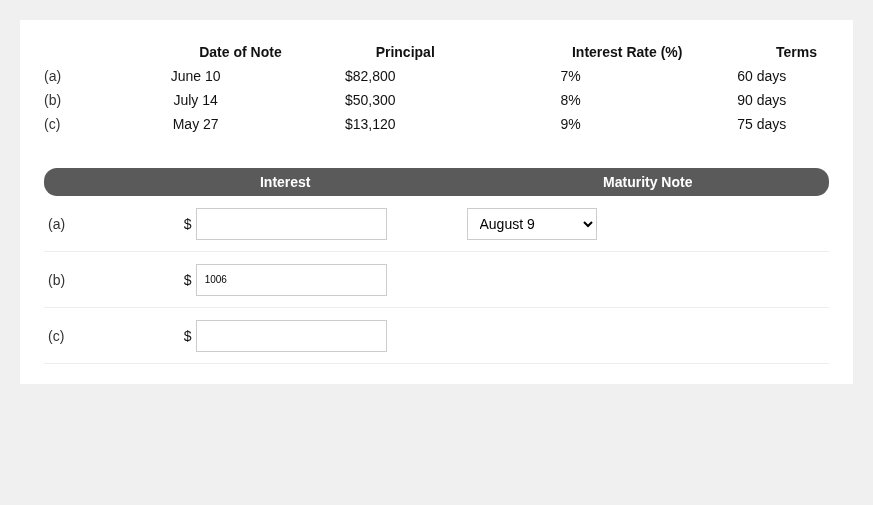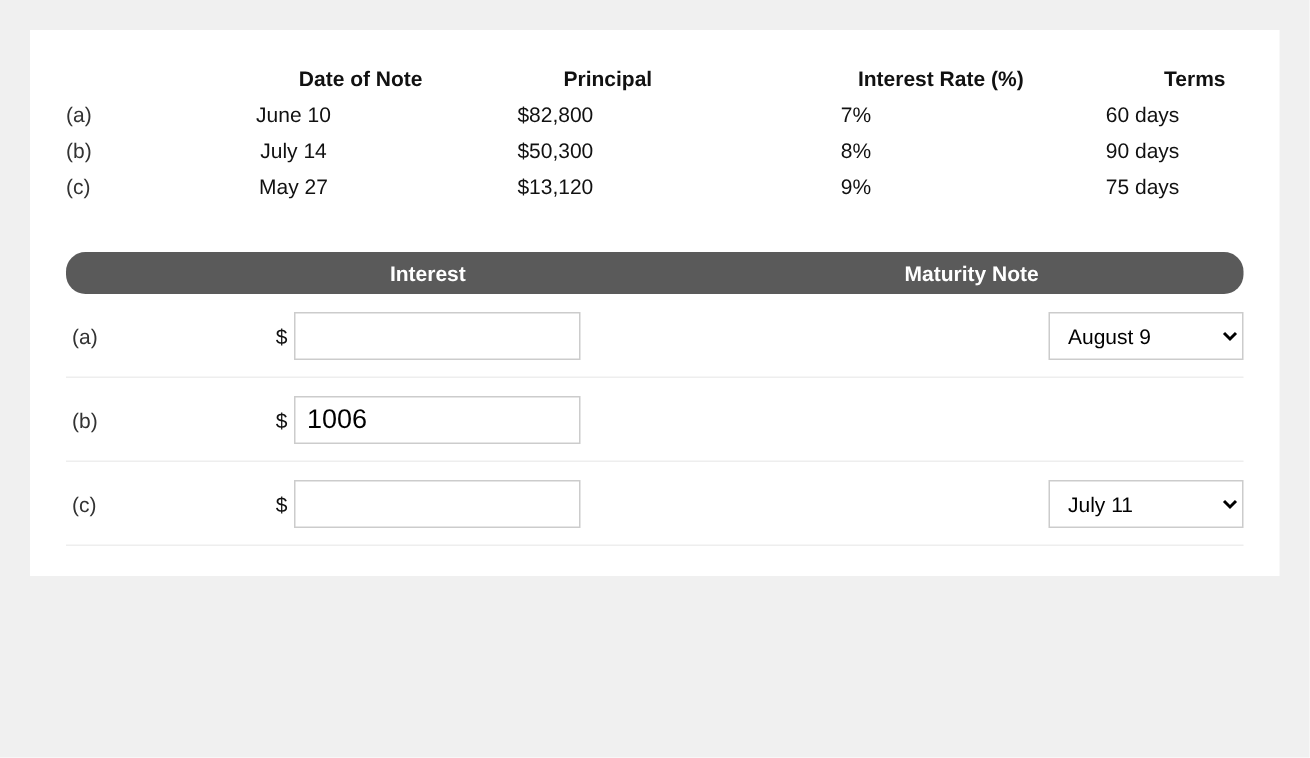--- a/index.html
+++ b/index.html
@@ -82,28 +82,28 @@
       gap: 4px;
       justify-content: center;
     }
     .dollar-sign {
       font-size: 14px;
     }
     .interest-input {
       border: 1px solid #ccc;
       padding: 4px 8px;
       width: 191px;
-      font-size: 18px;
+      font-size: 10px;
       background: #fff;
       height: 32px;
     }
     .maturity-cell {
       display: flex;
       align-items: center;
-      justify-content: flex-end;
+      justify-content: flex-start;
     }
     .maturity-select {
       border: 1px solid #ccc;
       padding: 4px 8px;
       font-size: 14px;
       background: #fff;
       height: 32px;
       appearance: auto;
       min-width: 130px;
     }
@@ -178,23 +178,15 @@
         <input class="interest-input" type="text" value="1006" style="">
       </div>
     </div>
 
     <div class="answer-row">
       <div class="row-label">(c)</div>
       <div class="interest-cell">
         <span class="dollar-sign">$</span>
         <input class="interest-input" type="text" value="" style="">
       </div>
-      <div class="maturity-cell">
-        <select class="maturity-select">
-          <option>July 11</option>
-          <option>August 9</option>
-          <option>October 12</option>
-          <option>October</option>
-        </select>
-      </div>
     </div>
   </div>
 </div>
 
 </body></html>

